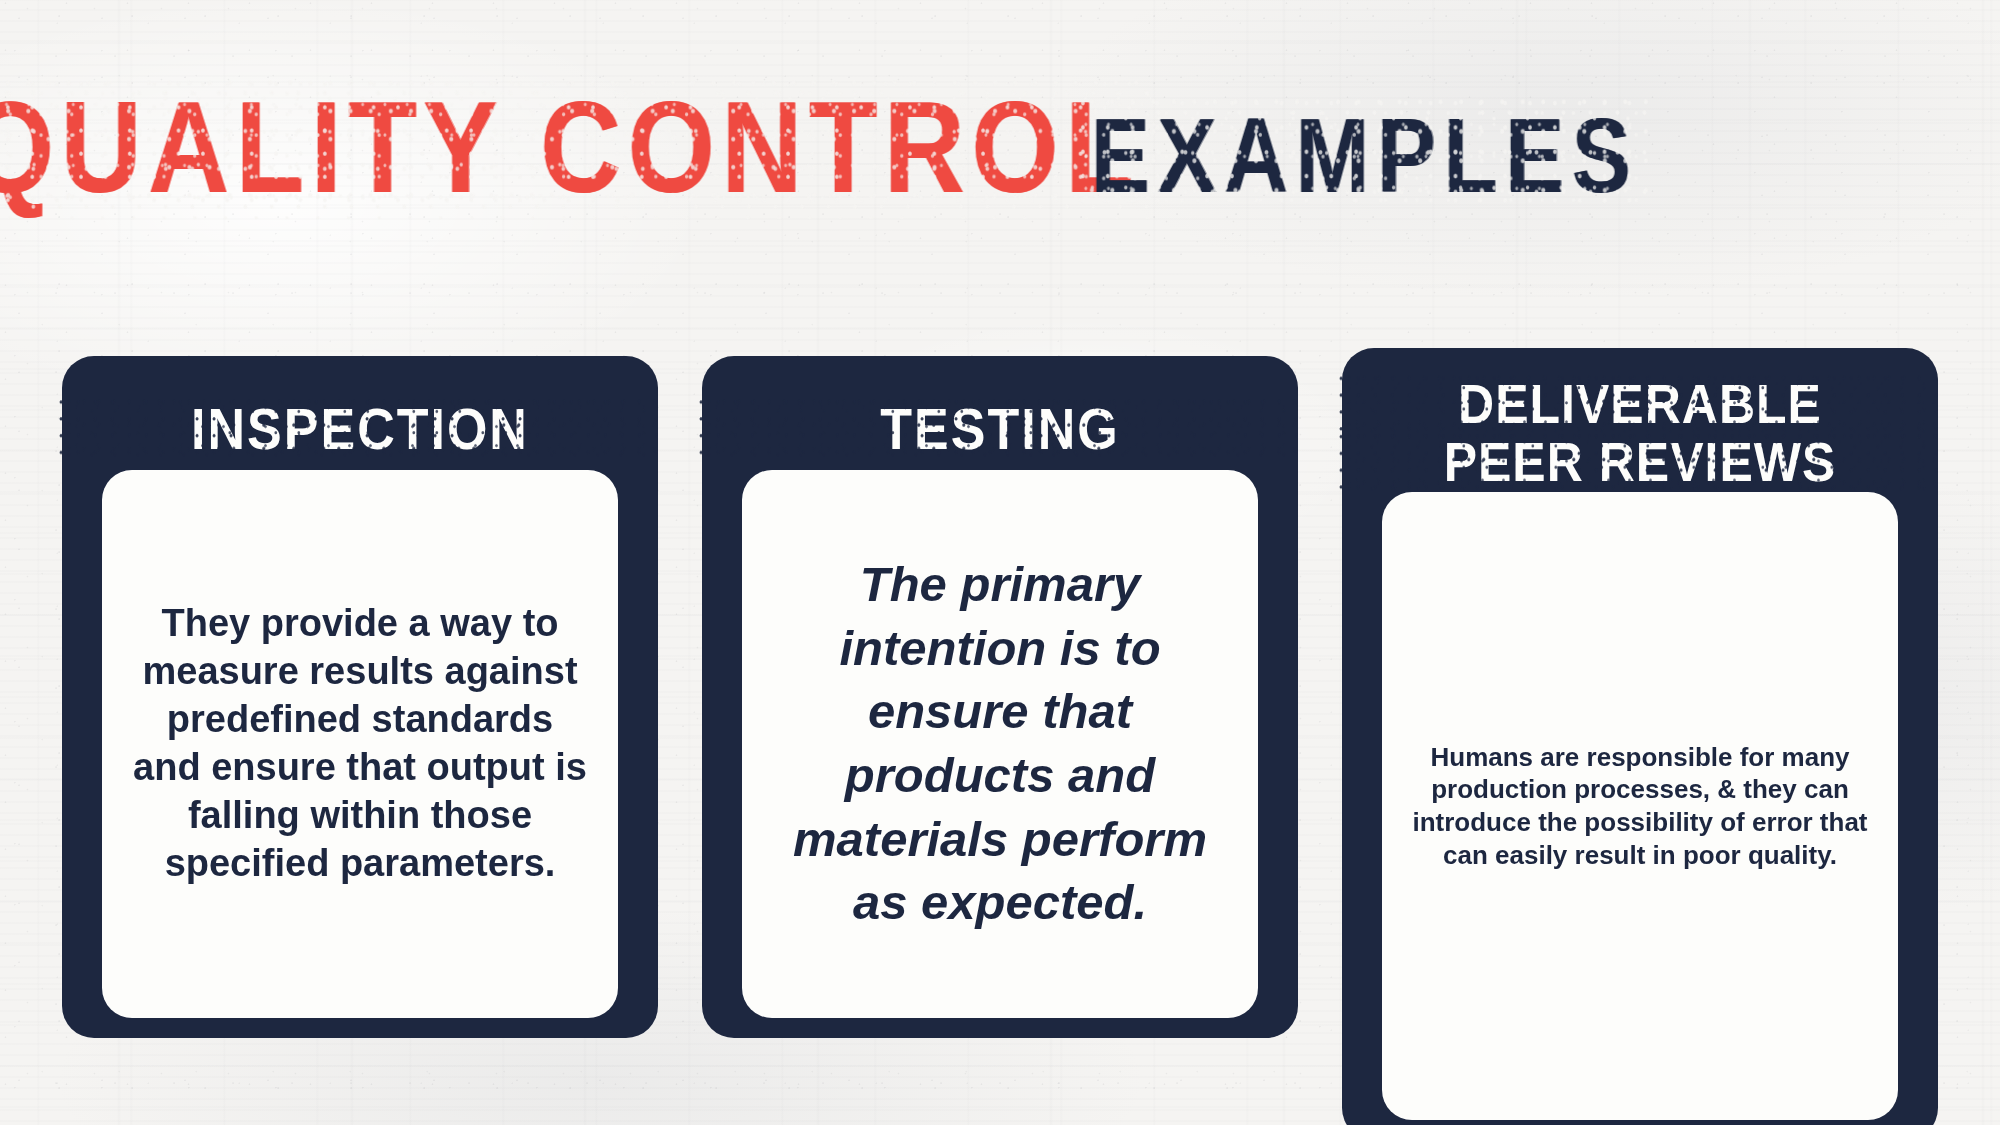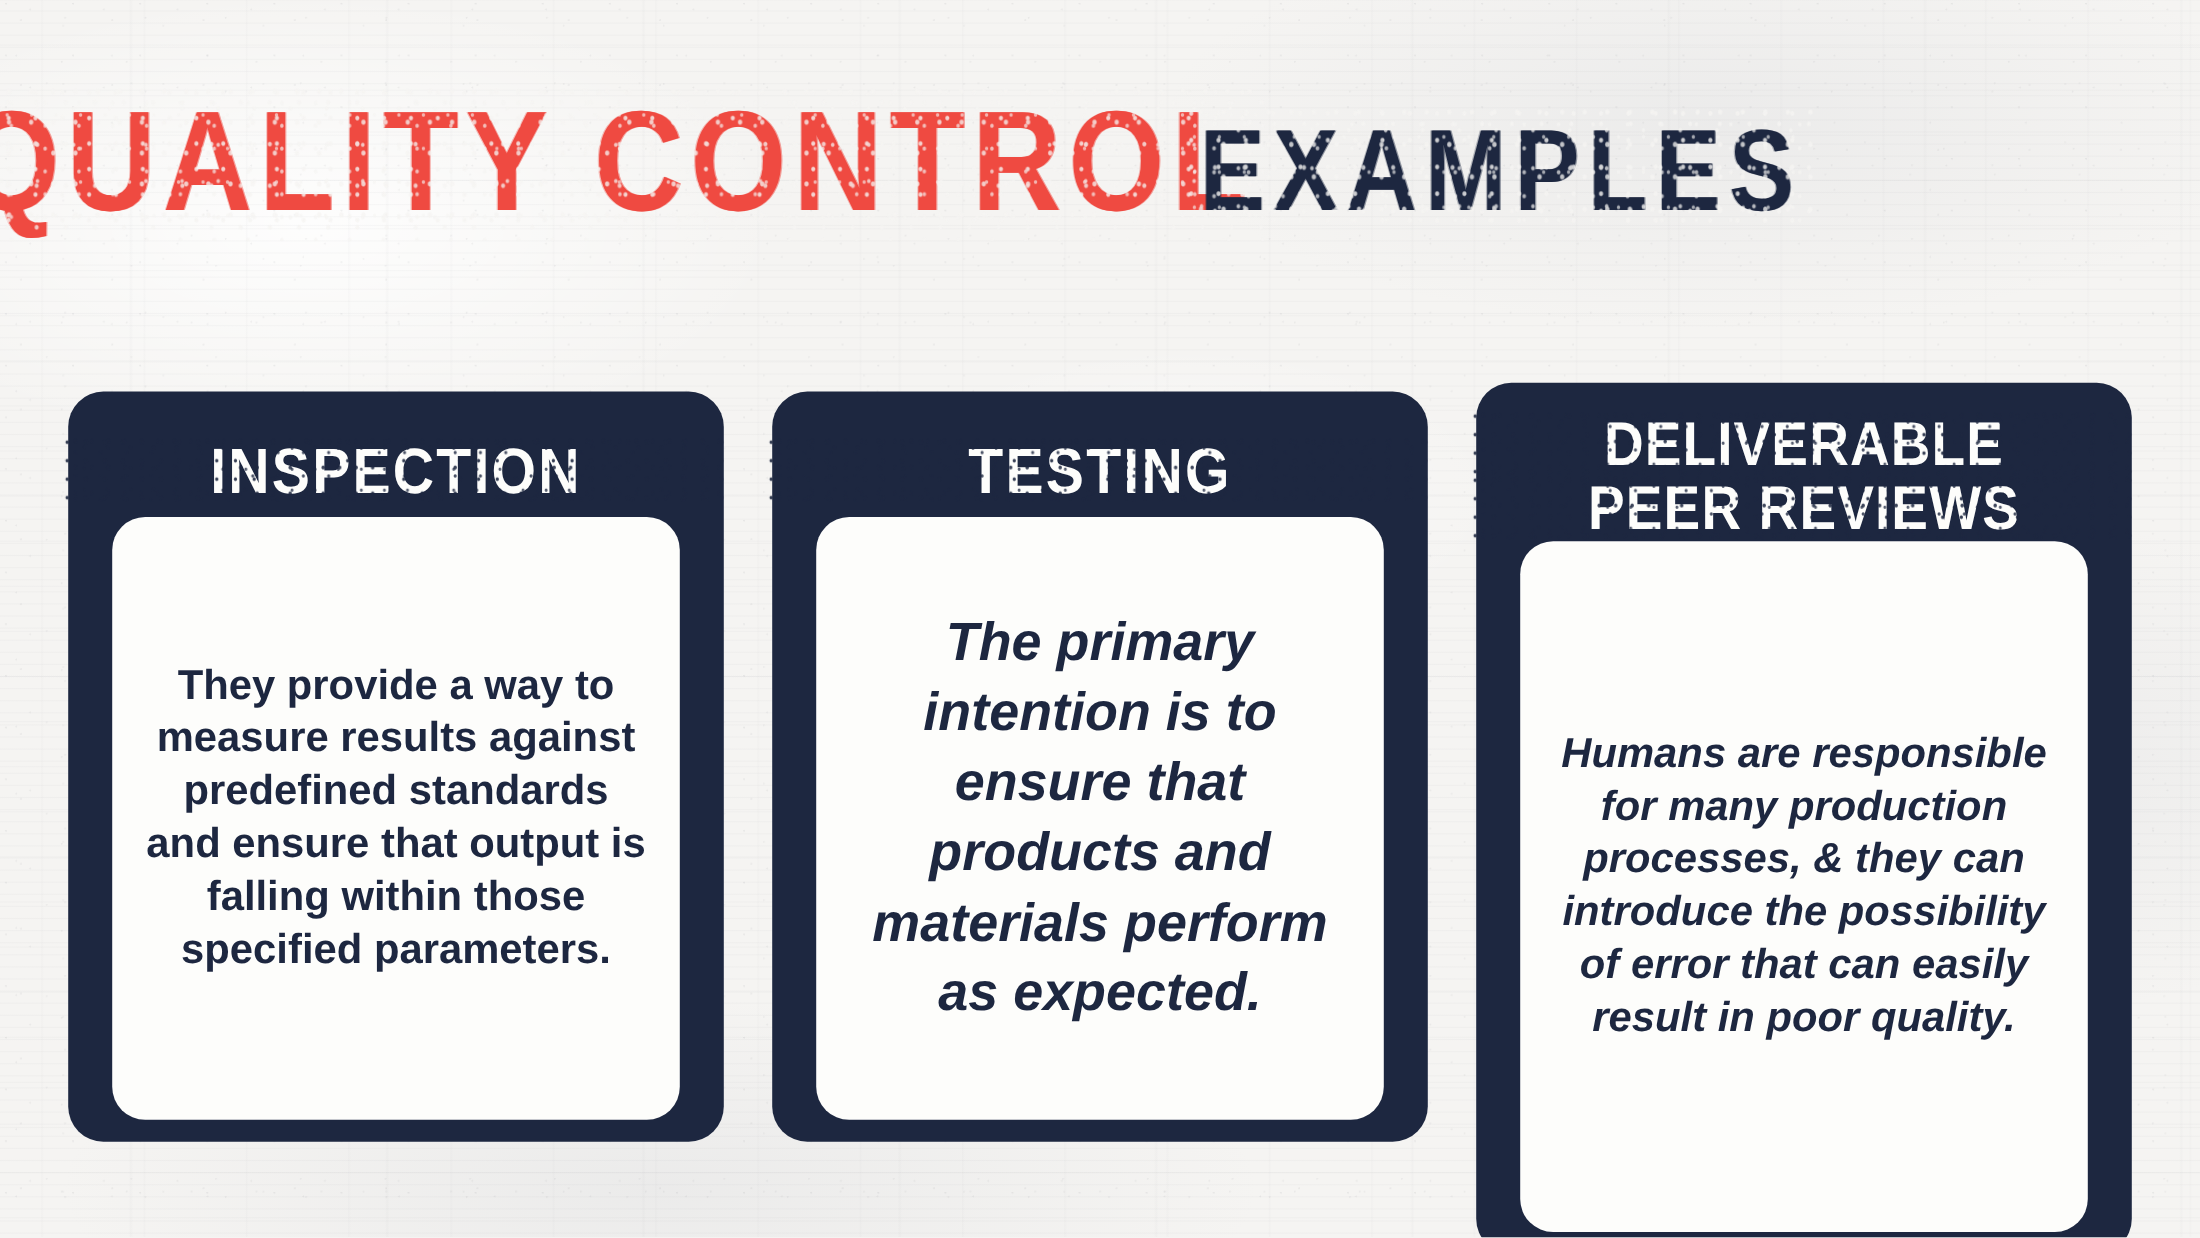--- a/index.html
+++ b/index.html
@@ -238,21 +238,21 @@
     font-family: "Liberation Sans", sans-serif;
     font-weight: bold;
     color: #1d2740;
     text-align: center;
     line-height: 1.26;
     margin: 0;
   }
 
   .card-1 .card-text { font-size: 38px; }
   .card-2 .card-text { font-size: 49px; line-height: 1.30; font-style: italic; }
-  .card-3 .card-text { font-size: 38px; font-style: italic; }
+  .card-3 .card-text { font-size: 26px; }
 </style>
 </head>
 <body>
 
 <div id="poster">
 
   <div class="tex-layer tex-blotch"></div>
   <div class="tex-layer tex-streaks"></div>
   <div class="tex-layer tex-grain"></div>
   <div class="tex-layer tex-speck"></div>

